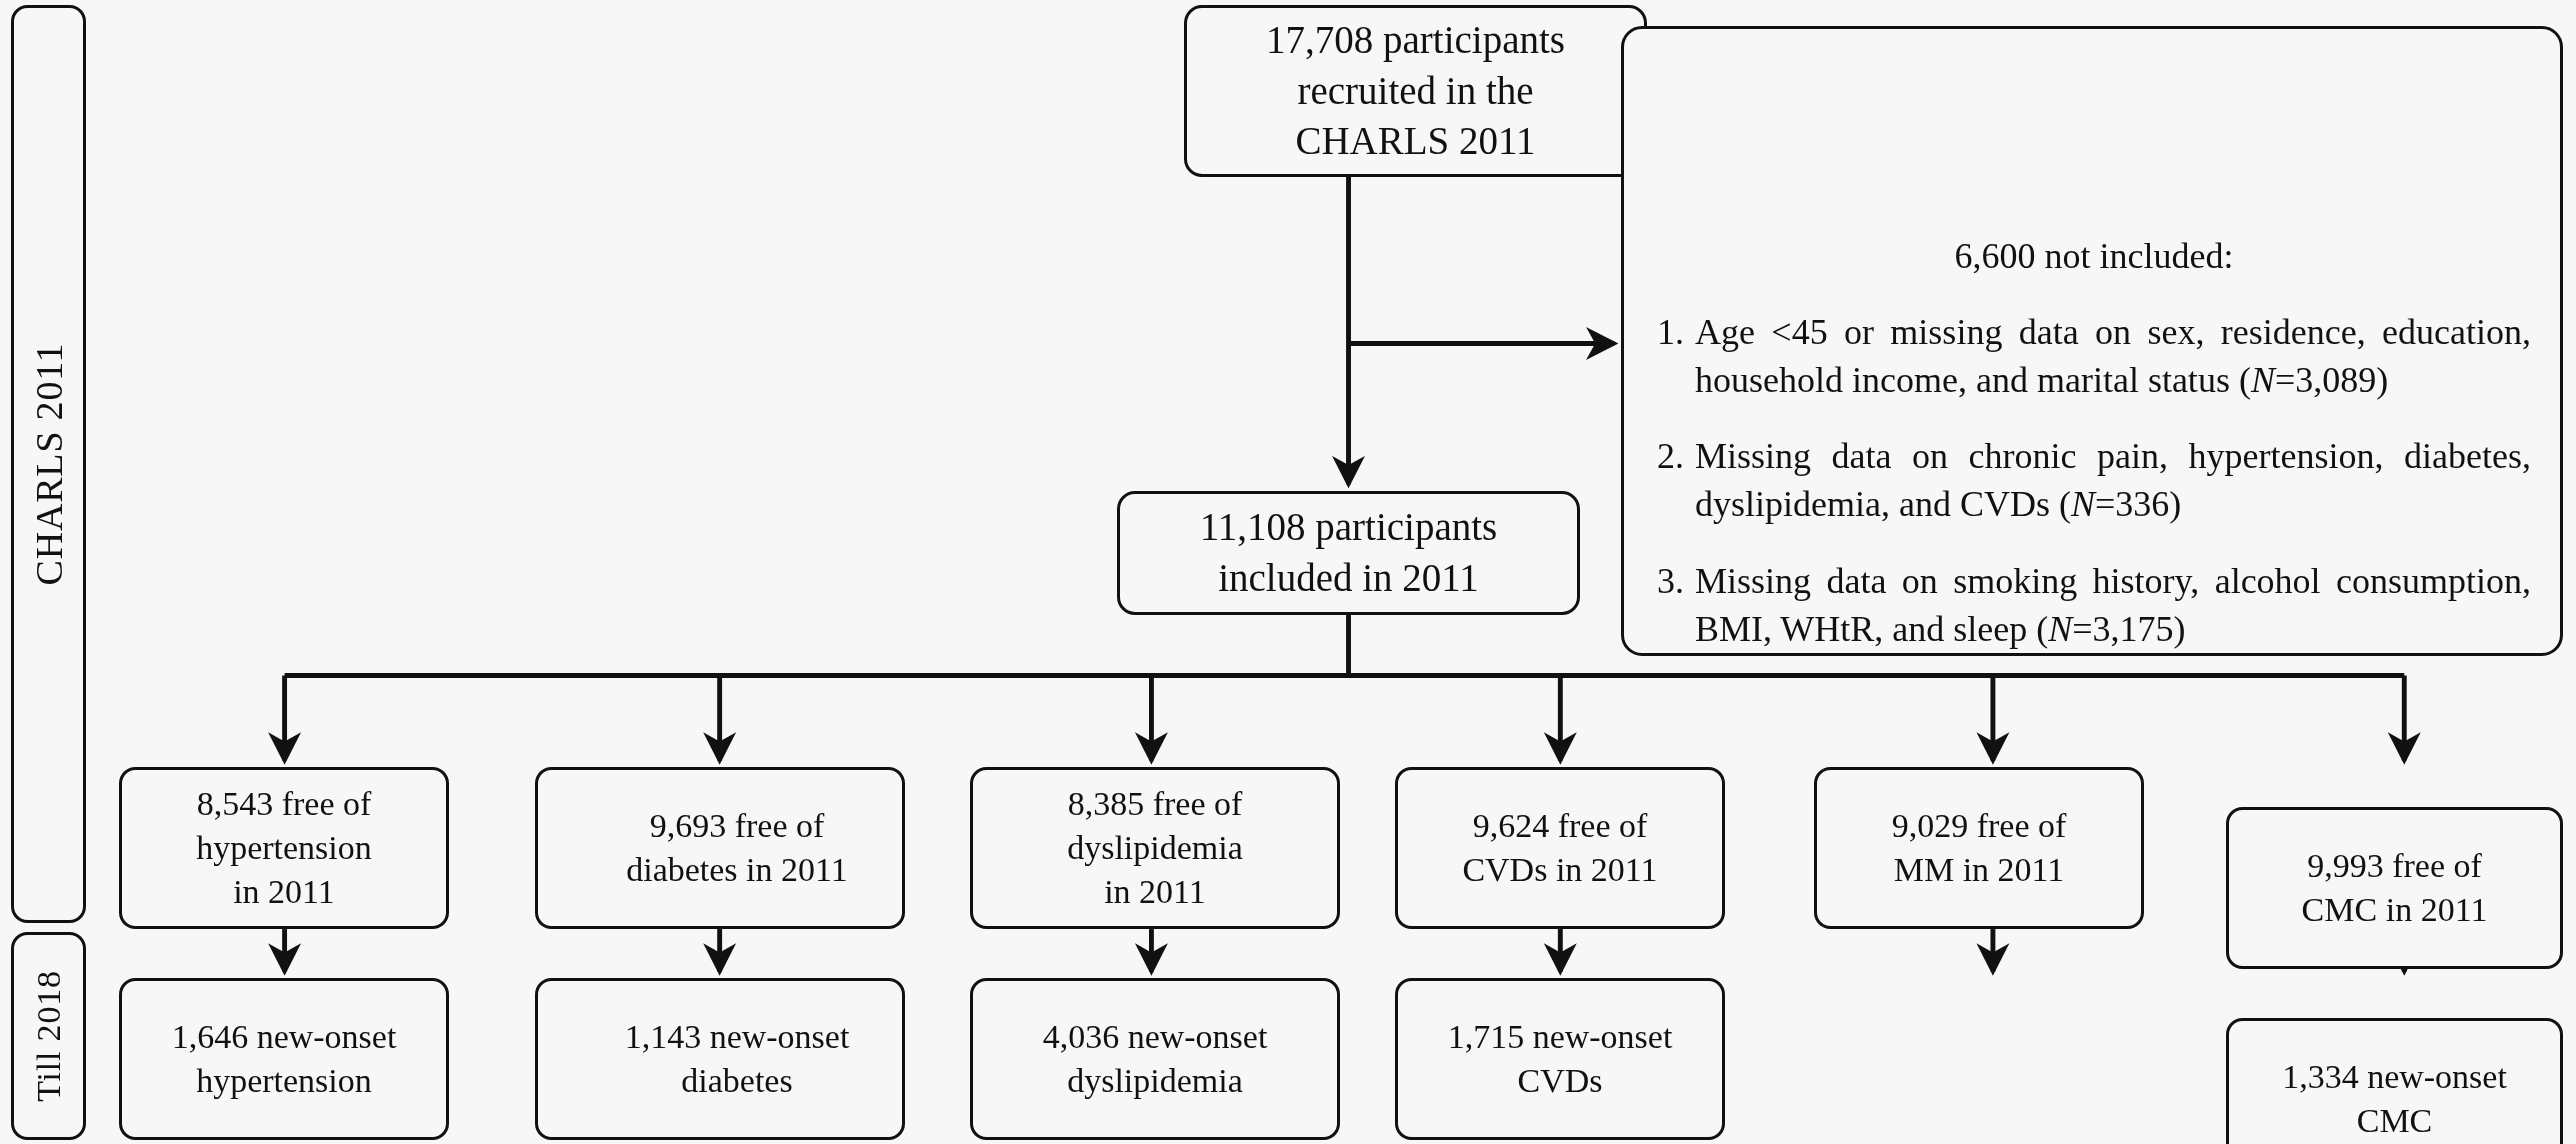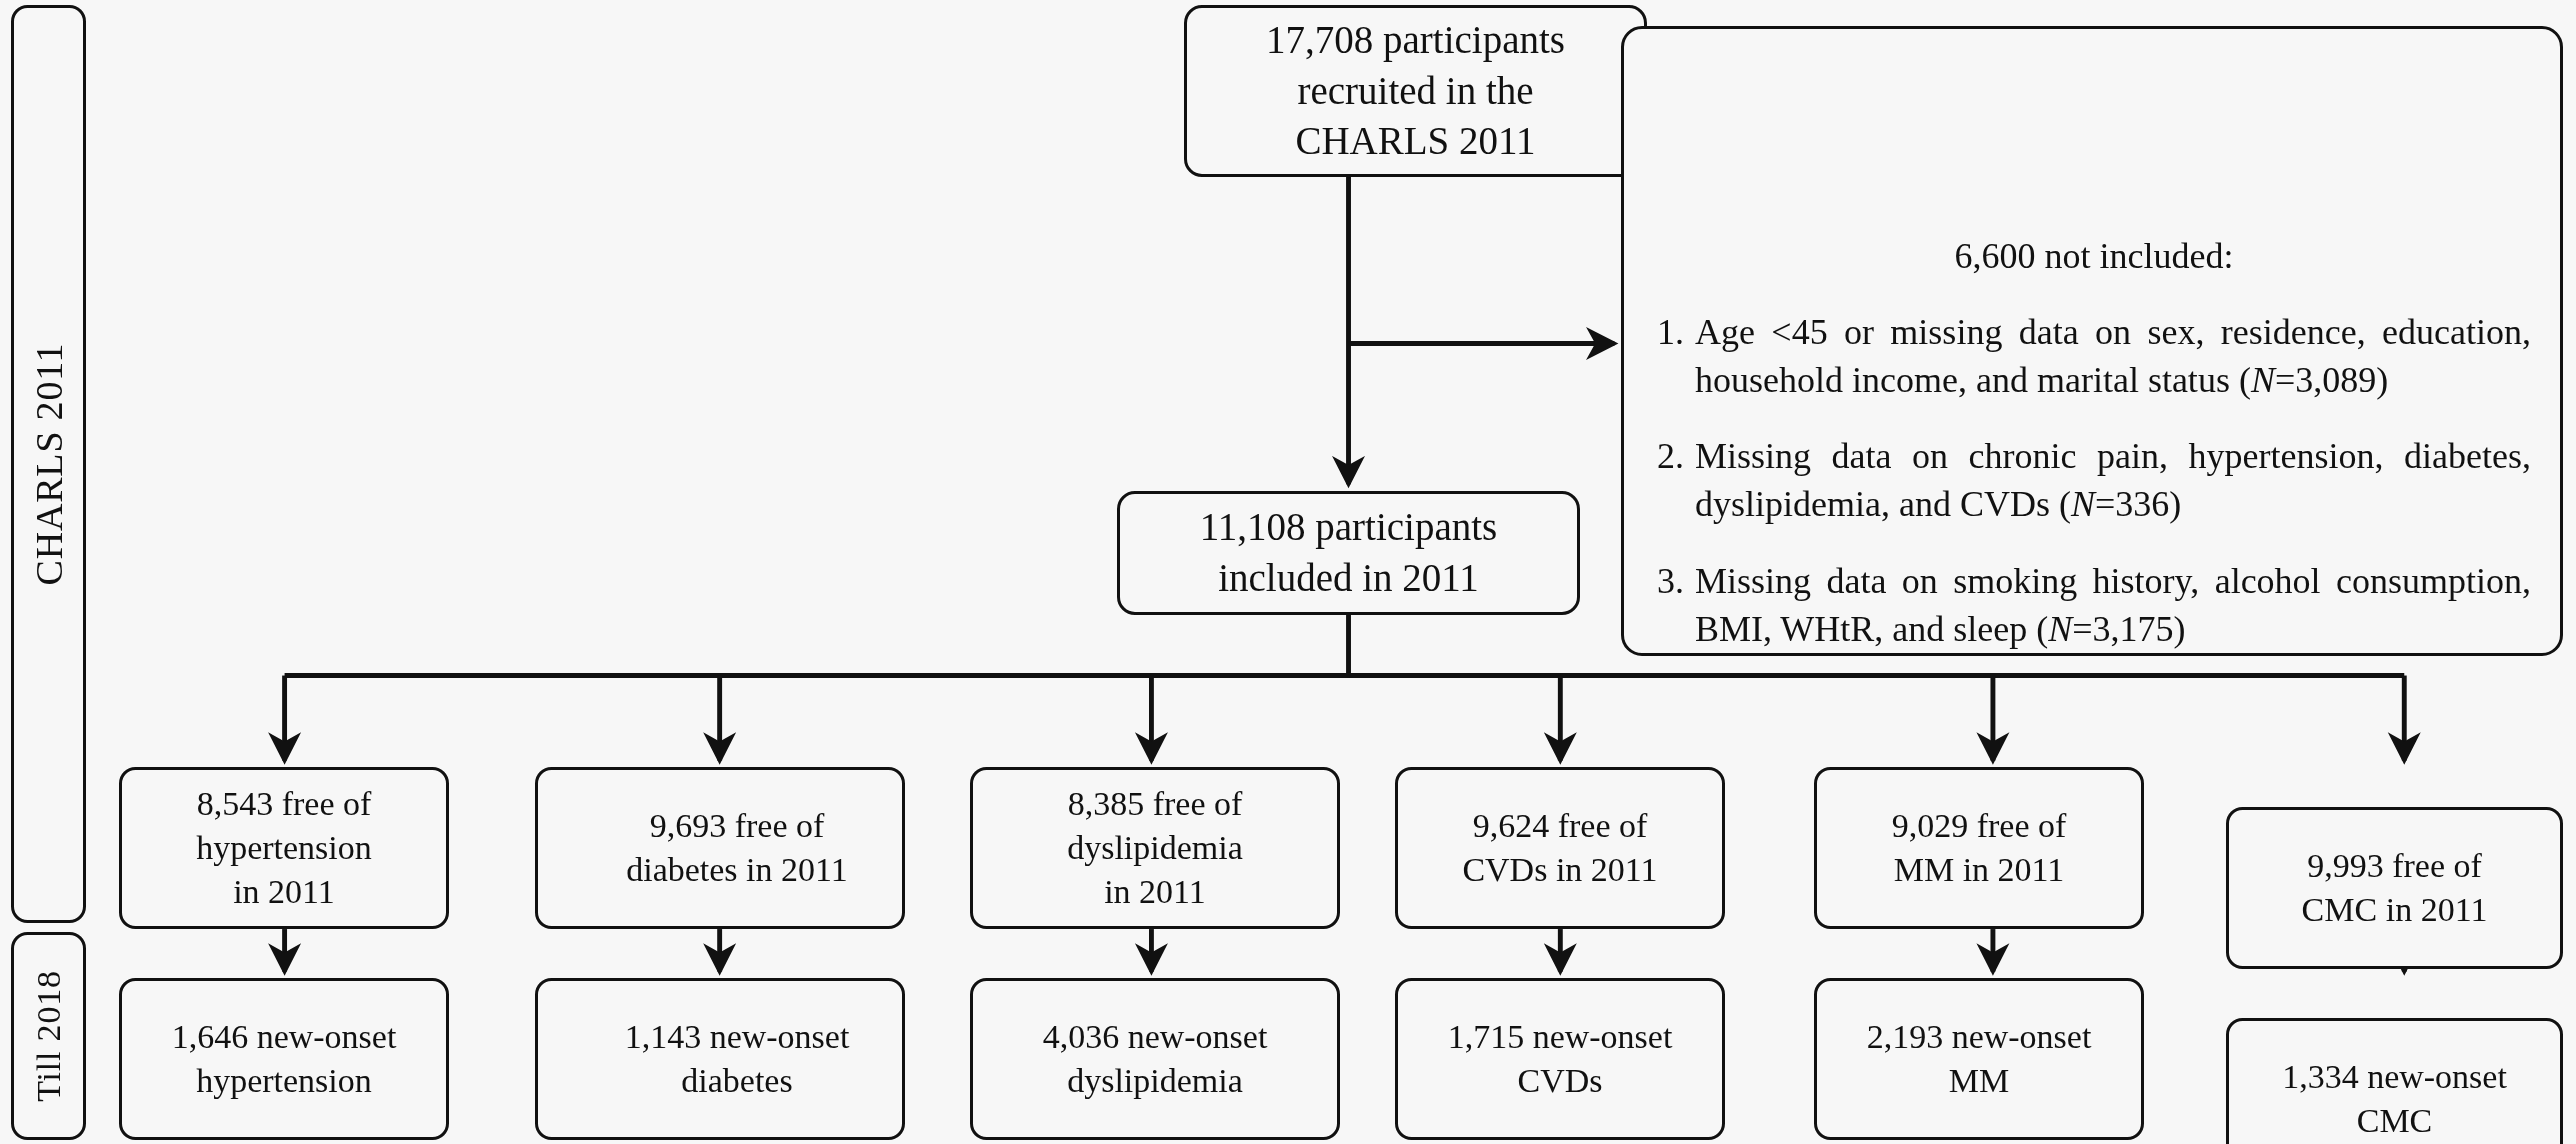--- a/index.html
+++ b/index.html
@@ -258,23 +258,19 @@
 diabetes</span>
   </div>
   <div class="node lvl2 col2">
     <span class="txt">4,036 new-onset
 dyslipidemia</span>
   </div>
   <div class="node lvl2 col3">
     <span class="txt">1,715 new-onset
 CVDs</span>
   </div>
-  <div class="node lvl2 col4">
-    <span class="txt">2,193 new-onset
-MM</span>
-  </div>
   <div class="node lvl2 col5">
     <span class="txt">1,334 new-onset
 CMC</span>
   </div>
 
 </div>
 
 
 </body></html>

